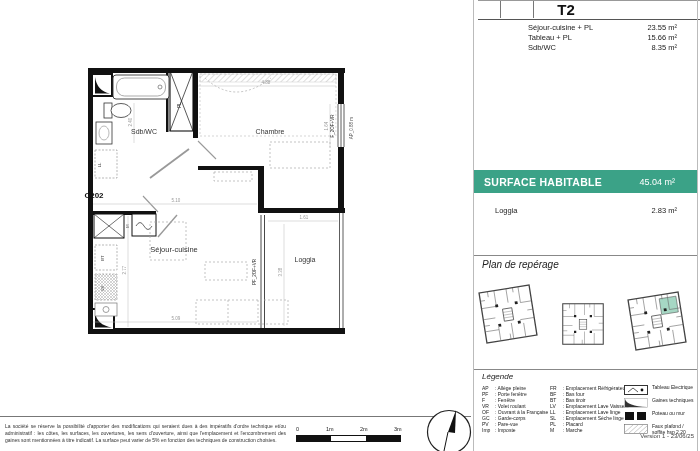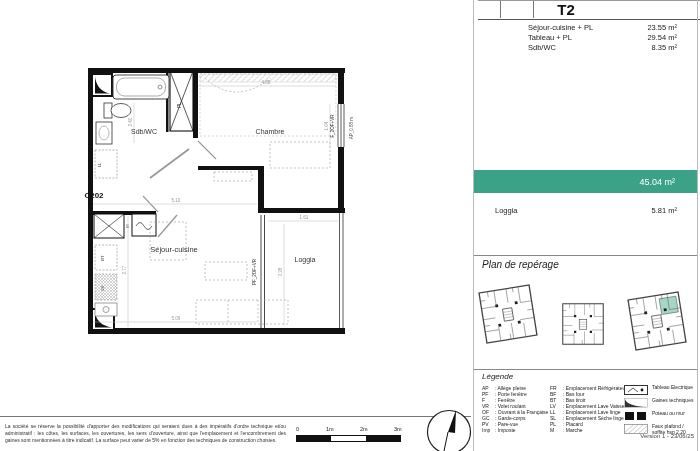--- a/index.html
+++ b/index.html
@@ -230,34 +230,35 @@
     <div class="hd-tick" style="left:55px"></div>
     <div id="type-label">T2</div>
   </div>
 
   <div class="room-row" style="top:23px">
     <span class="rname">Séjour-cuisine + PL</span>
     <span class="rarea">23.55 m²</span>
   </div>
   <div class="room-row" style="top:33px">
     <span class="rname">Tableau + PL</span>
-    <span class="rarea">29.54 m²</span>
+    <span class="rarea">15.66 m²</span>
   </div>
   <div class="room-row" style="top:43px">
     <span class="rname">Sdb/WC</span>
     <span class="rarea">8.35 m²</span>
   </div>
 
   <div id="surface-banner">
+    <span class="slabel">SURFACE HABITABLE</span>
     <span class="svalue">45.04 m²</span>
   </div>
 
   <div id="annexe-row">
     <span class="rname">Loggia</span>
-    <span class="rarea">5.81 m²</span>
+    <span class="rarea">2.83 m²</span>
   </div>
 
   <div class="rule" style="top:255px"></div>
   <div id="reperage-title">Plan de repérage</div>
 
   <svg class="minimap" width="60" height="68" viewBox="0 0 64 64" style="left:4px;top:280px;transform:rotate(-9deg)">
     <rect x="5" y="5" width="54" height="54" fill="#fff" stroke="#444" stroke-width="1.4"></rect>
     <path d="M5,22 H21 M21,5 V22 M34,5 V20 M47,5 V22 M59,22 H47 M5,34 H18 M5,47 H20 M20,59 V44 M34,59 V42 M47,59 V44 M59,40 H44 M14,5 v6 M41,5 v5 M5,14 h5 M5,41 h6 M59,31 h-6 M31,59 v-6" stroke="#666" stroke-width="0.6" fill="none"></path>
     <rect x="27" y="26" width="10" height="13" fill="#fff" stroke="#444" stroke-width="0.8"></rect>
     <path d="M27,29.5 h10 M27,32.5 h10 M27,35.5 h10" stroke="#666" stroke-width="0.4"></path>

